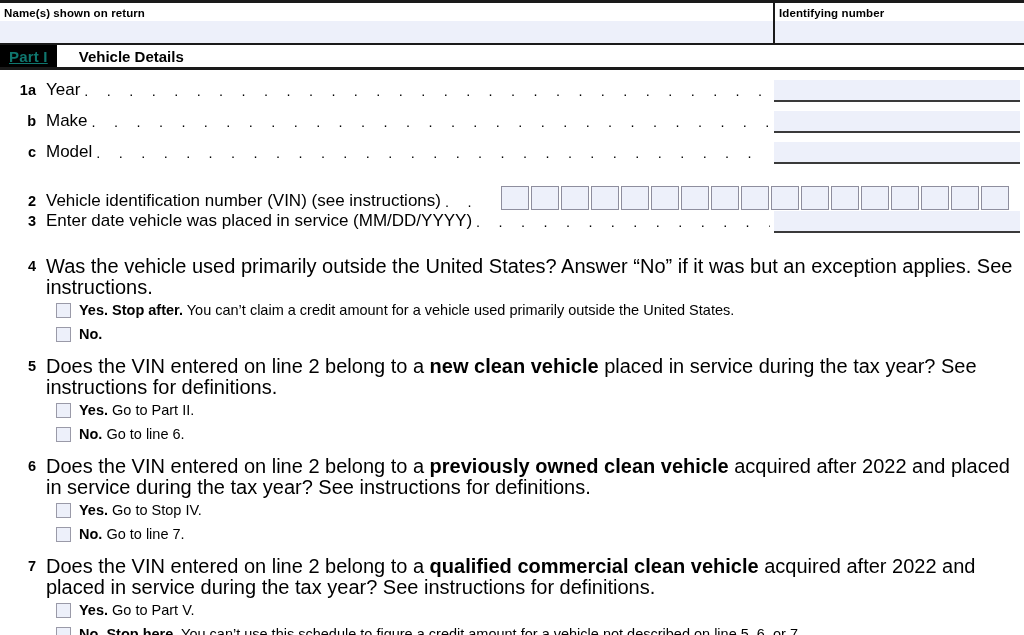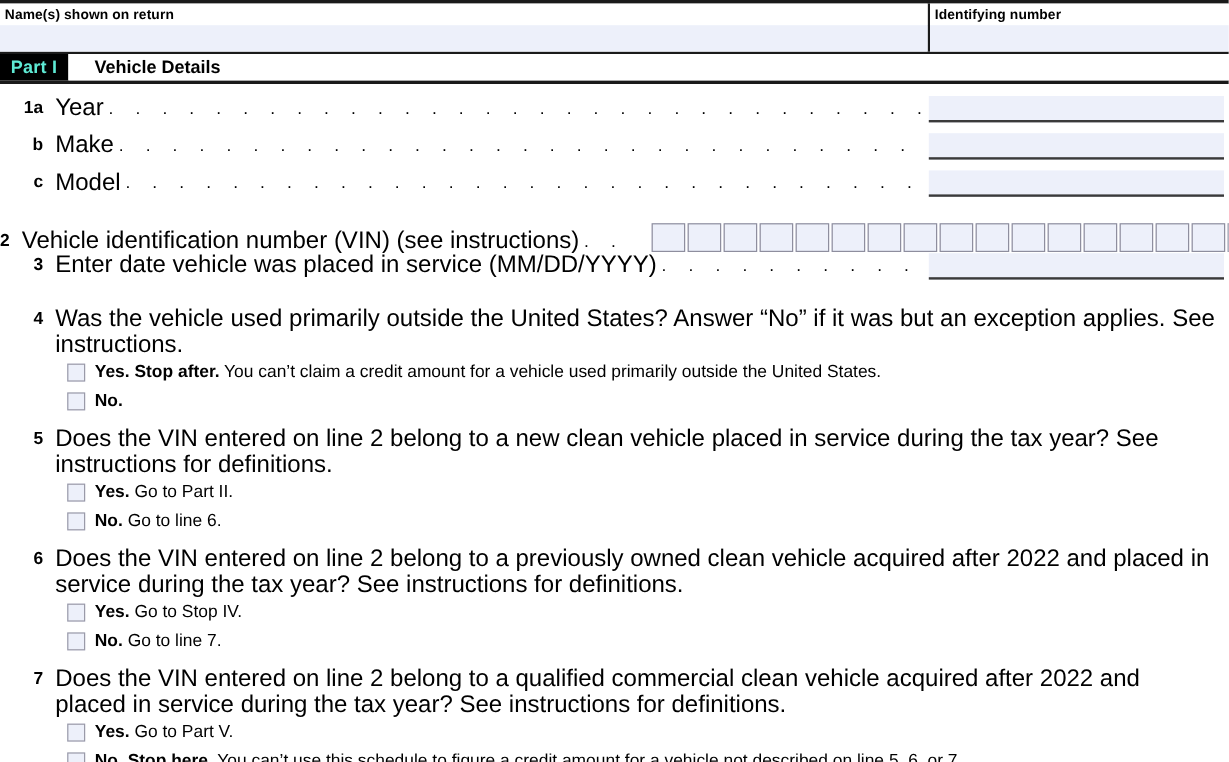--- a/index.html
+++ b/index.html
@@ -35,47 +35,49 @@
     height: 22px; background: #edf0fa;
   }
 
   
   .part-bar {
     display: flex; align-items: stretch;
     height: 25px;
     border-bottom: 3px solid #1a1a1a;
   }
   .part-tag {
-    background: #000; color: #5eead4;
+    background: #000; color: #0f766e;
     font-weight: bold; font-size: 15px;
     padding: 0 9px; display: flex; align-items: center;
     letter-spacing: .2px;
+    text-decoration: underline;
   }
   .part-title {
     font-weight: bold; font-size: 15px;
     display: flex; align-items: center;
     padding-left: 22px;
     flex: 1;
     background: #fff;
+    border-radius: 11px;
   }
 
   
   .body-area { padding-top: 10px; }
 
   .row {
     display: flex; align-items: flex-start;
     height: 31px;
   }
   .num {
     width: 46px; text-align: right; padding-right: 10px;
     font-weight: bold; font-size: 14.5px;
     line-height: 20px;
   }
   .lbl {
-    font-size: 20px; line-height: 20px; white-space: nowrap;
+    font-size: 17px; line-height: 20px; white-space: nowrap;
   }
   .leader {
     flex: 1; position: relative; height: 20px; margin: 0 4px;
     overflow: hidden;
   }
   .leader::before {
     content: ". . . . . . . . . . . . . . . . . . . . . . . . . . . . . . . . . . . . . . . . . . . . . . . . . . . . . . . . . . . . . . . . . . . . . . . . . . . . .";
     position: absolute; left: 0; right: 0; bottom: -1px;
     font-size: 14.5px; letter-spacing: 7.2px;
     white-space: nowrap; color: #000;
@@ -106,21 +108,21 @@
   }
   .q-num {
     width: 46px; min-width: 46px;
     text-align: right; padding-right: 10px;
     font-weight: bold; font-size: 14.5px; line-height: 20px;
   }
   .q-body { flex: 1; padding-right: 10px; }
   .q-text {
     font-size: 20px; line-height: 20.5px;
   }
-  .q-text b { font-weight: normal; }
+  .q-text b { font-weight: bold; }
 
   .opt {
     display: flex; align-items: flex-start;
     margin-top: 3px; padding-left: 10px;
   }
   .cbox {
     width: 15px; height: 15px; min-width: 15px;
     background: #edf0fa;
     border: 1.5px solid #9a9aa8;
     margin-top: 3px; margin-right: 8px;

